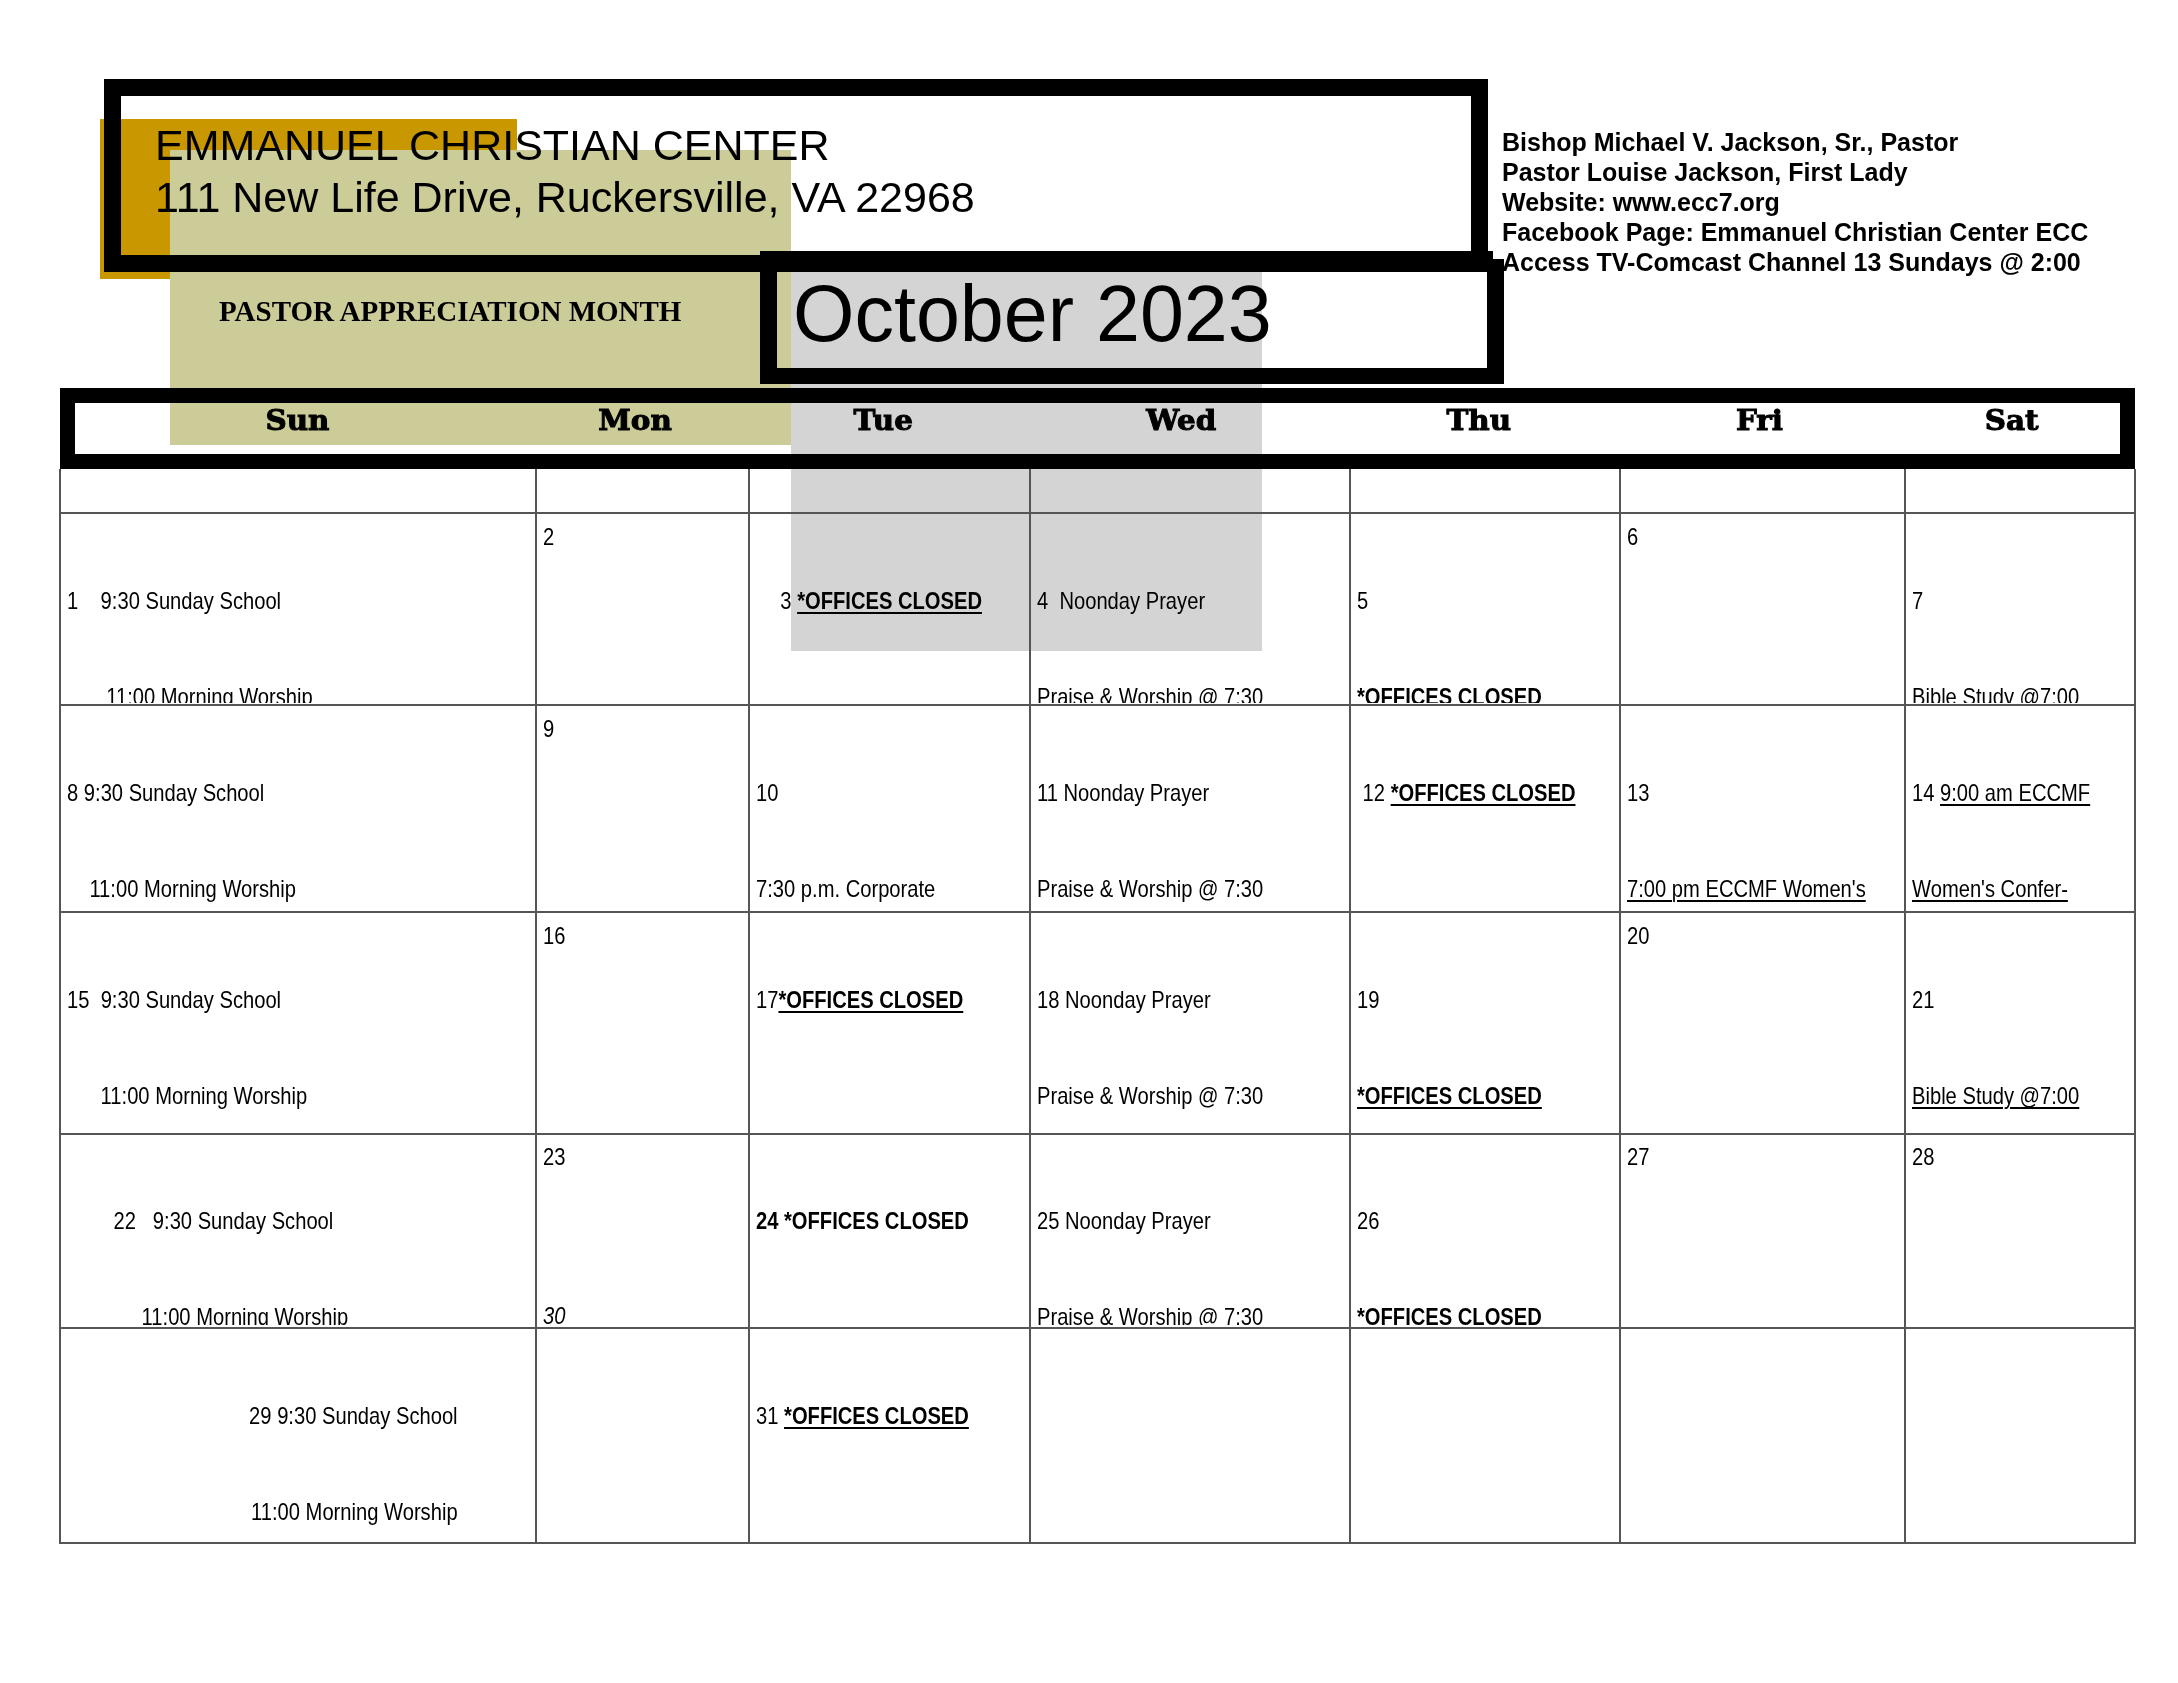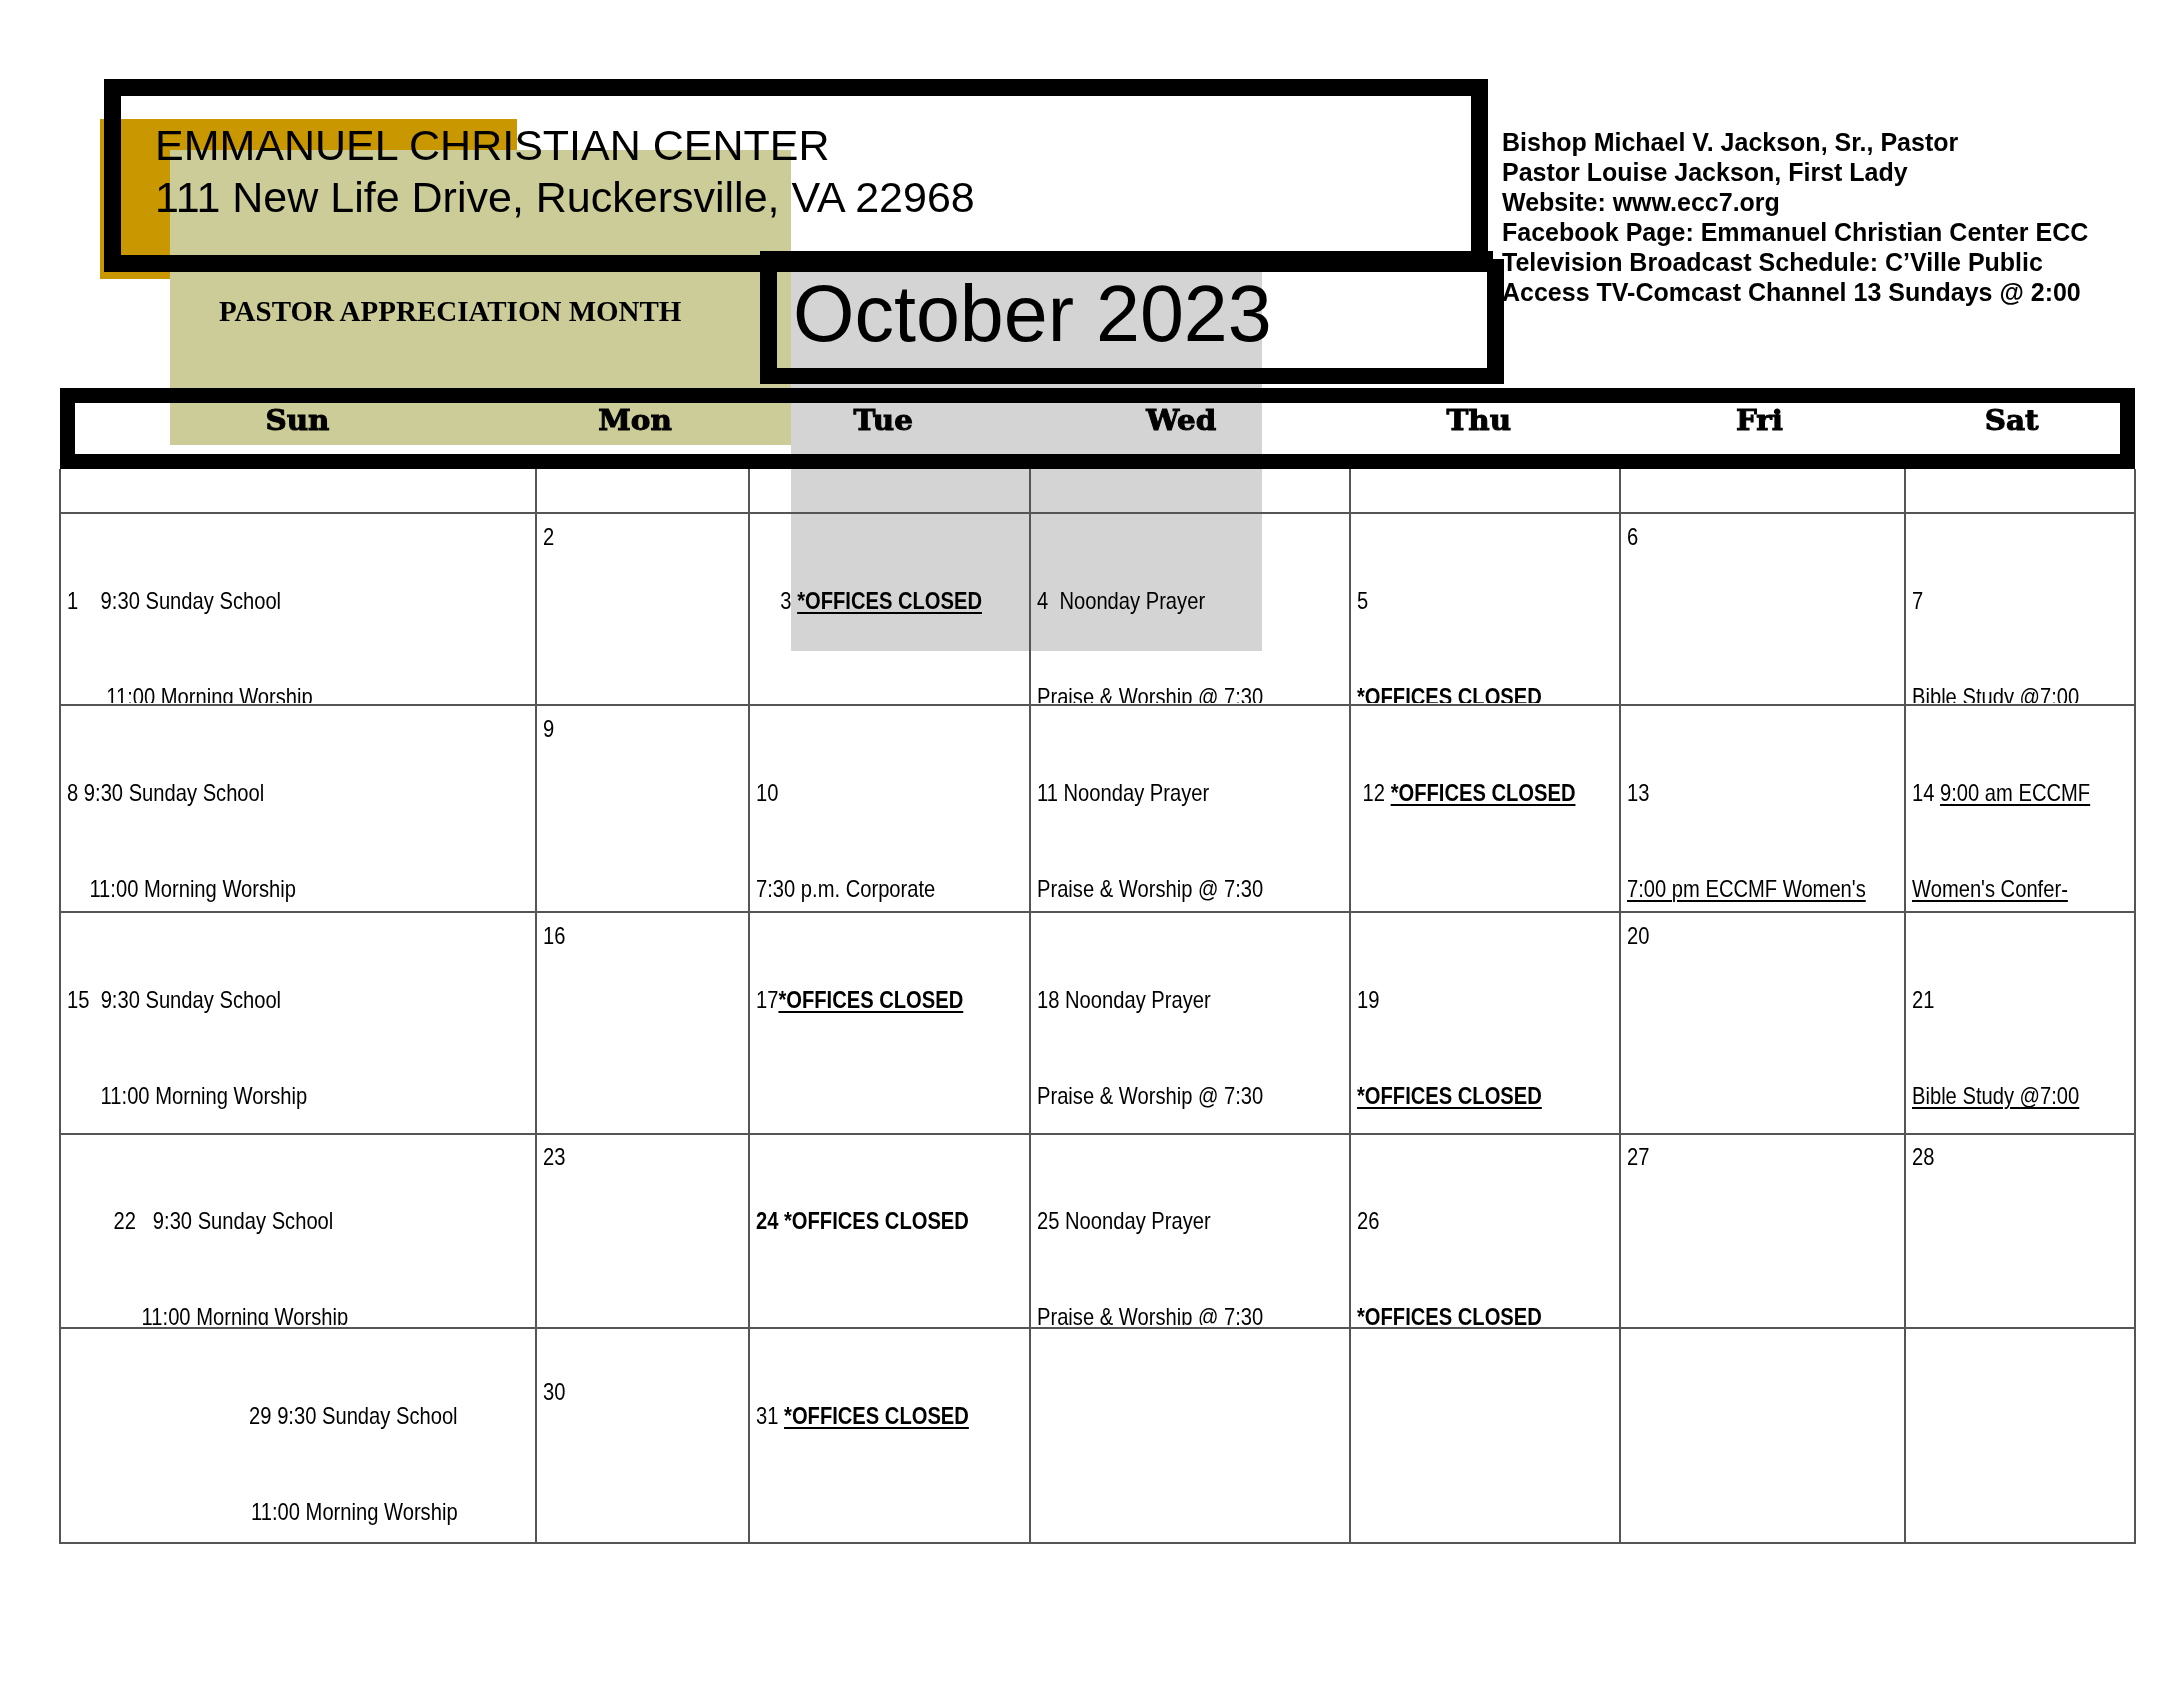--- a/index.html
+++ b/index.html
@@ -41,21 +41,20 @@
 <div class="abs" style="left:1262px; top:272px; width:225px; height:96px; background:#fff;"></div>
 <div class="abs gray" style="left:777px; top:272px; width:485px; height:96px;"></div>
 <div class="abs olive" style="left:777px; top:272px; width:14px; height:96px;"></div>
 <div class="abs month" style="left:793px; top:269px;">October 2023</div>
 
 <div class="abs" style="left:1502px; top:127px;">
   <div class="info">Bishop Michael V. Jackson, Sr., Pastor</div>
   <div class="info">Pastor Louise Jackson, First Lady</div>
   <div class="info">Website:  www.ecc7.org</div>
   <div class="info">Facebook Page: Emmanuel Christian Center ECC</div>
-  <div class="info">Television Broadcast Schedule: C’Ville Public</div>
   <div class="info">Access TV-Comcast Channel 13 Sundays @ 2:00</div>
 </div>
 
 <div class="abs" style="left:71px; top:399px; width:99px; height:59px; background:#fff;"></div>
 <div class="abs" style="left:1262px; top:399px; width:863px; height:59px; background:#fff;"></div>
 <div class="abs olive" style="left:170px; top:399px; width:621px; height:46px;"></div>
 <div class="abs gray" style="left:791px; top:399px; width:471px; height:59px;"></div>
 <div class="abs hdr-bar" style="left:60px; top:388px; width:2075px; height:81px;"></div>
 
 <div class="dayname" style="left:267px;">Sun</div>
@@ -273,21 +272,21 @@
   <div class="cell-inner"><div>28</div></div>
 </div>
 
 <div class="cell" style="left:67px; top:1336px; width:465px; height:206px;text-align:right;">
   <div class="cell-inner">
     <div>29 9:30 Sunday School</div>
     <div>      11:00 Morning Worship</div>
     
   </div>
 </div>
-<div class="cell" style="left:543px; top:1376px; width:203px; height:206px;">
+<div class="cell" style="left:543px; top:1300px; width:203px; height:206px;font-style:italic;">
   <div class="cell-inner"><div>30</div></div>
 </div>
 <div class="cell" style="left:756px; top:1336px; width:269px; height:206px;">
   <div class="cell-inner">
     <div><span>31 </span><span class="b u">*OFFICES CLOSED</span></div>
     <div>&nbsp;</div>
     
     
     
     

